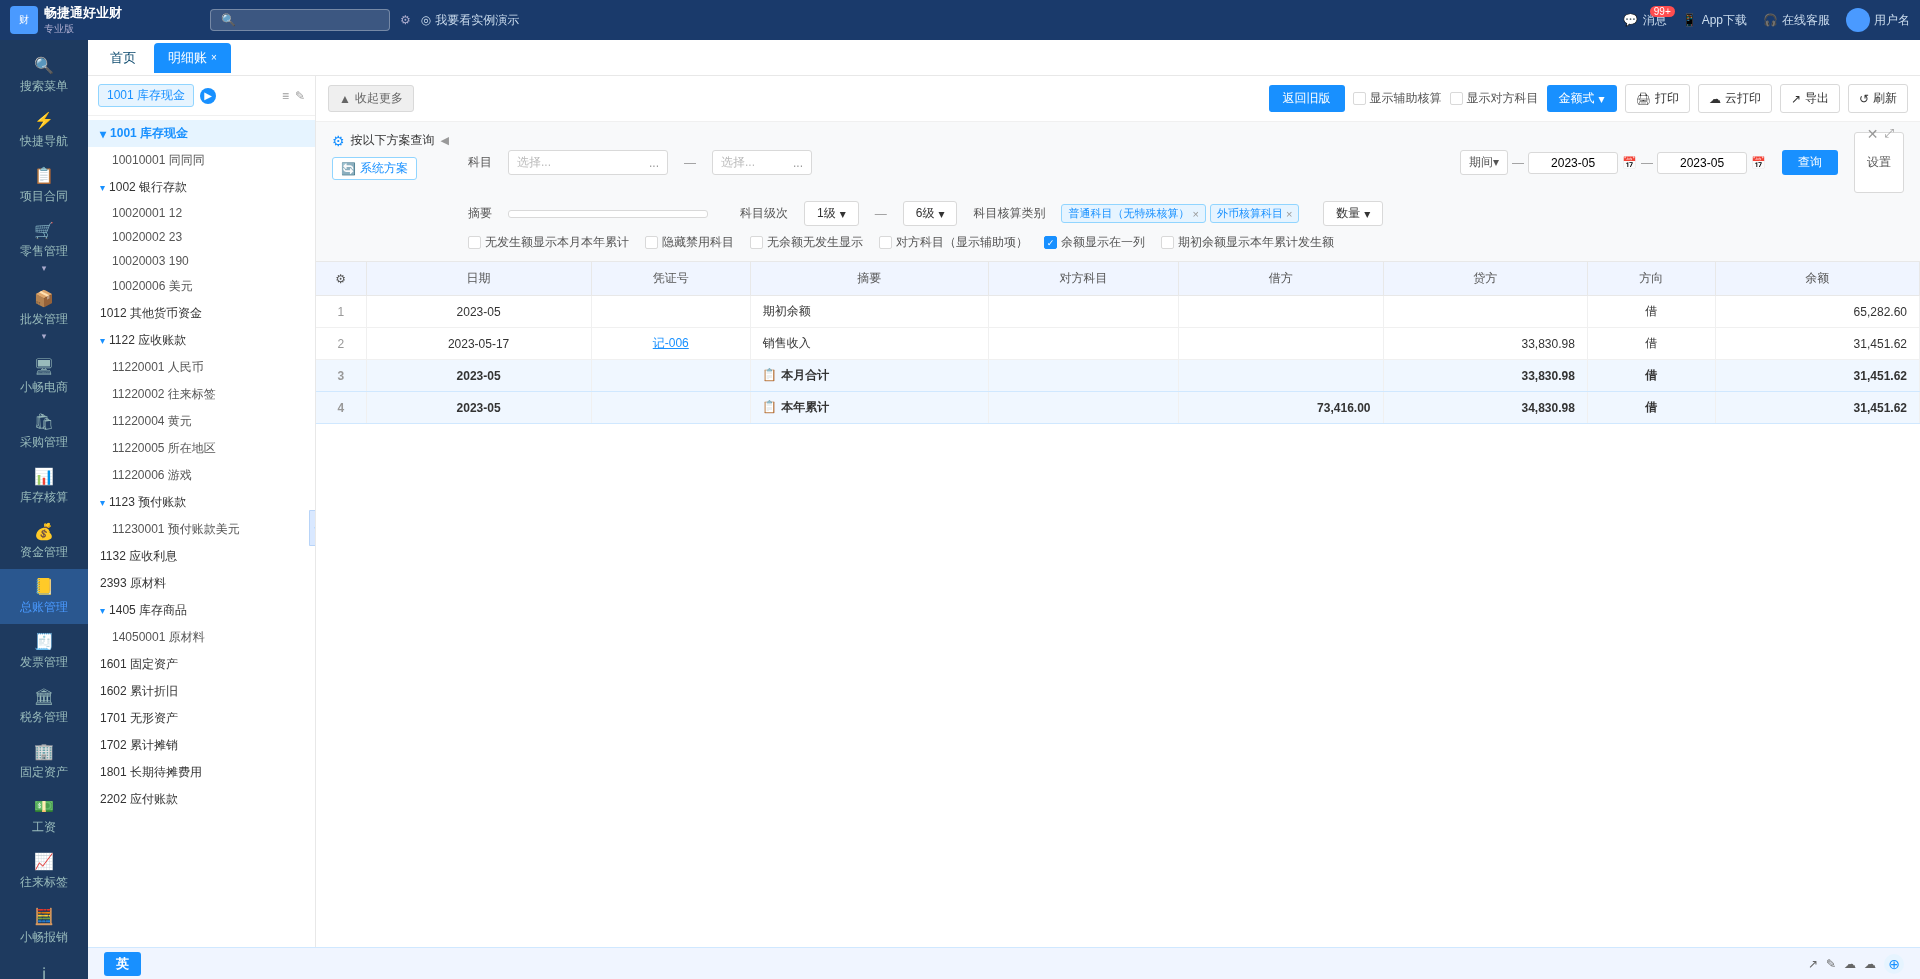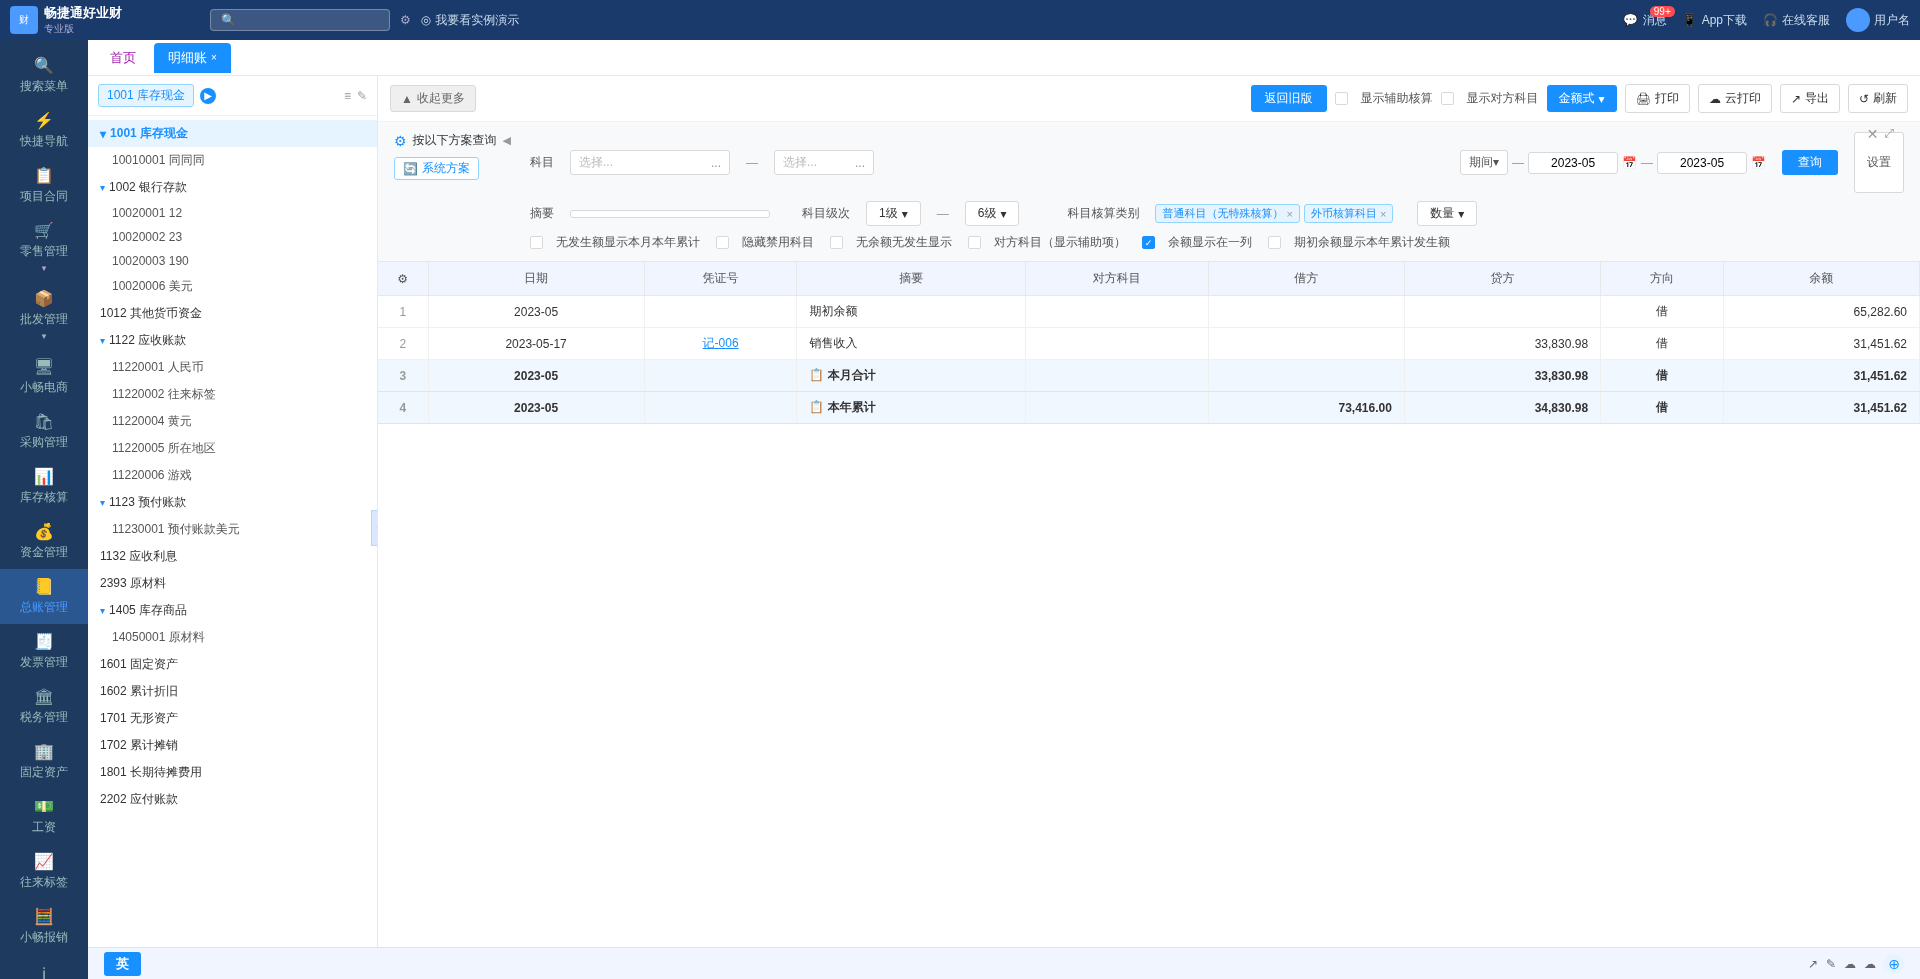--- a/index.html
+++ b/index.html
@@ -28,29 +28,29 @@
     .sidebar { width: 88px; background: #1e3a5f; display: flex; flex-direction: column; align-items: center; padding-top: 8px; }
     .sidebar-item { width: 100%; display: flex; flex-direction: column; align-items: center; padding: 8px 4px; cursor: pointer; color: #9bb; font-size: 12px; gap: 3px; }
     .sidebar-item.active { background: rgba(74,154,255,0.3); color: #4a9aff; }
     .sidebar-icon { font-size: 16px; }
 
     
     .content-area { flex: 1; display: flex; flex-direction: column; background: #f5f6fa; overflow: hidden; }
 
     
     .tab-bar { display: flex; align-items: center; background: #fff; border-bottom: 1px solid #e8e8e8; height: 36px; padding: 0 8px; gap: 4px; }
-    .tab-item { display: flex; align-items: center; gap: 4px; padding: 6px 14px; border-radius: 4px 4px 0 0; font-size: 13px; cursor: pointer; color: #a21caf; }
+    .tab-item { display: flex; align-items: center; gap: 4px; padding: 6px 14px; border-radius: 4px 4px 0 0; font-size: 13px; cursor: pointer; color: #0c4a6e; }
     .tab-item.active { background: #1890ff; color: #fff; }
     .tab-close { font-size: 10px; cursor: pointer; }
 
     
     .inner-layout { display: flex; flex: 1; overflow: hidden; }
 
     
-    .left-panel { width: 290px; background: #fff; border-right: 1px solid #e8e8e8; display: flex; flex-direction: column; overflow: hidden; }
+    .left-panel { width: 228px; background: #fff; border-right: 1px solid #e8e8e8; display: flex; flex-direction: column; overflow: hidden; }
     .left-panel-header { display: flex; align-items: center; padding: 8px 10px; border-bottom: 1px solid #f0f0f0; gap: 6px; }
     .account-tag { background: #e6f4ff; color: #1890ff; border: 1px solid #91d5ff; border-radius: 3px; padding: 2px 8px; font-size: 12px; display: flex; align-items: center; gap: 4px; }
     .arrow-icon { color: #1890ff; font-size: 14px; background: #1890ff; color: #fff; border-radius: 50%; width: 16px; height: 16px; display: flex; align-items: center; justify-content: center; font-size: 10px; }
     .left-panel-header-icons { margin-left: auto; display: flex; gap: 6px; color: #999; cursor: pointer; }
     .tree-area { flex: 1; overflow-y: auto; padding: 4px 0; }
     .tree-item { padding: 5px 12px; cursor: pointer; display: flex; align-items: center; gap: 4px; font-size: 12px; }
     .tree-item.selected { background: #e6f4ff; color: #1890ff; font-weight: bold; }
     .tree-item.level2 { padding-left: 24px; font-size: 12px; color: #555; }
     .tree-group-label { padding: 5px 12px; font-size: 12px; color: #333; cursor: pointer; display: flex; align-items: center; gap: 4px; font-weight: 500; }
     .tree-group-label .expand-icon { color: #1890ff; font-size: 10px; }
@@ -59,21 +59,21 @@
     .right-panel { flex: 1; display: flex; flex-direction: column; overflow: hidden; }
 
     
     .toolbar { display: flex; align-items: center; padding: 8px 12px; gap: 10px; background: #fff; border-bottom: 1px solid #f0f0f0; }
     .toolbar-left { display: flex; align-items: center; gap: 8px; }
     .more-btn { display: flex; align-items: center; gap: 4px; color: #666; border: 1px solid #d9d9d9; padding: 4px 10px; border-radius: 3px; cursor: pointer; font-size: 12px; }
     .toolbar-right { margin-left: auto; display: flex; align-items: center; gap: 8px; }
     .btn-primary { background: #1890ff; color: #fff; border: none; padding: 5px 14px; border-radius: 3px; cursor: pointer; font-size: 12px; display: flex; align-items: center; gap: 4px; }
     .btn-default { background: #fff; color: #333; border: 1px solid #d9d9d9; padding: 5px 10px; border-radius: 3px; cursor: pointer; font-size: 12px; display: flex; align-items: center; gap: 4px; }
     .btn-amount { background: #1890ff; color: #fff; border: none; padding: 5px 12px; border-radius: 3px; cursor: pointer; font-size: 12px; display: flex; align-items: center; gap: 4px; }
-    .checkbox-item { display: flex; align-items: center; gap: 13px; font-size: 12px; color: #555; cursor: pointer; }
+    .checkbox-item { display: flex; align-items: center; gap: 4px; font-size: 12px; color: #555; cursor: pointer; }
 
     
     .filter-area { background: #f8f9fa; border-bottom: 1px solid #e8e8e8; padding: 10px 16px; }
     .filter-row { display: flex; align-items: center; gap: 16px; margin-bottom: 8px; }
     .filter-row:last-child { margin-bottom: 0; }
     .filter-label { font-size: 12px; color: #555; white-space: nowrap; }
     .filter-input { display: flex; align-items: center; border: 1px solid #d9d9d9; border-radius: 3px; background: #fff; padding: 3px 8px; min-width: 120px; font-size: 12px; color: #999; gap: 15px; }
     .filter-separator { color: #999; }
     .period-selector { display: flex; align-items: center; gap: 4px; }
     .period-input { border: 1px solid #d9d9d9; border-radius: 3px; padding: 3px 8px; font-size: 12px; background: #fff; width: 90px; text-align: center; }
@@ -448,21 +448,21 @@
                 <span class="filter-label" style="margin-left:16px;">科目级次</span>
                 <div class="level-select">
                   <span>1级</span>
                   <span>▾</span>
                 </div>
                 <span class="filter-separator">—</span>
                 <div class="level-select">
                   <span>6级</span>
                   <span>▾</span>
                 </div>
-                <span class="filter-label" style="margin-left:32px;">科目核算类别</span>
+                <span class="filter-label" style="margin-left:0;">科目核算类别</span>
                 <div style="display:flex;align-items:center;gap:4px;">
                   <span class="filter-tag">普通科目（无特殊核算）<span class="close">×</span></span>
                   <span class="filter-tag">外币核算科目<span class="close">×</span></span>
                 </div>
                 <div class="level-select" style="margin-left:8px;">
                   <span>数量</span>
                   <span>▾</span>
                 </div>
               </div>
               <div class="checkbox-row">

